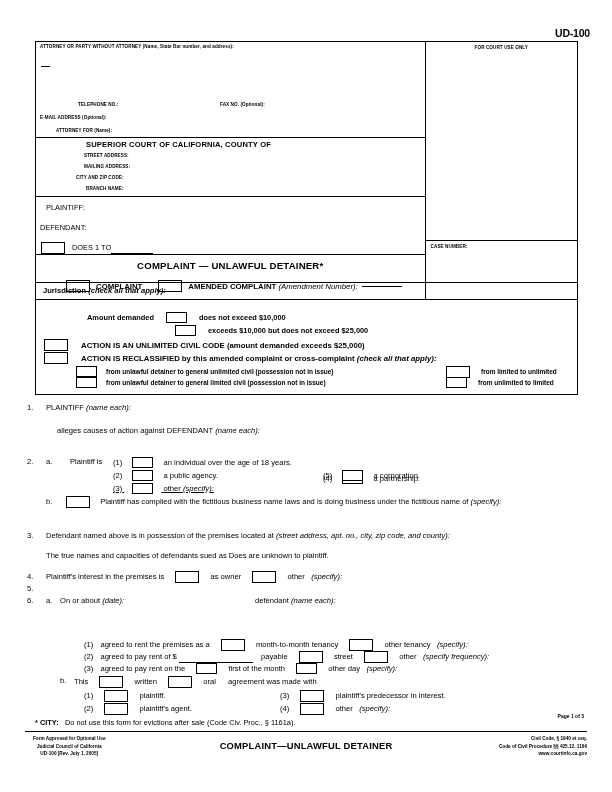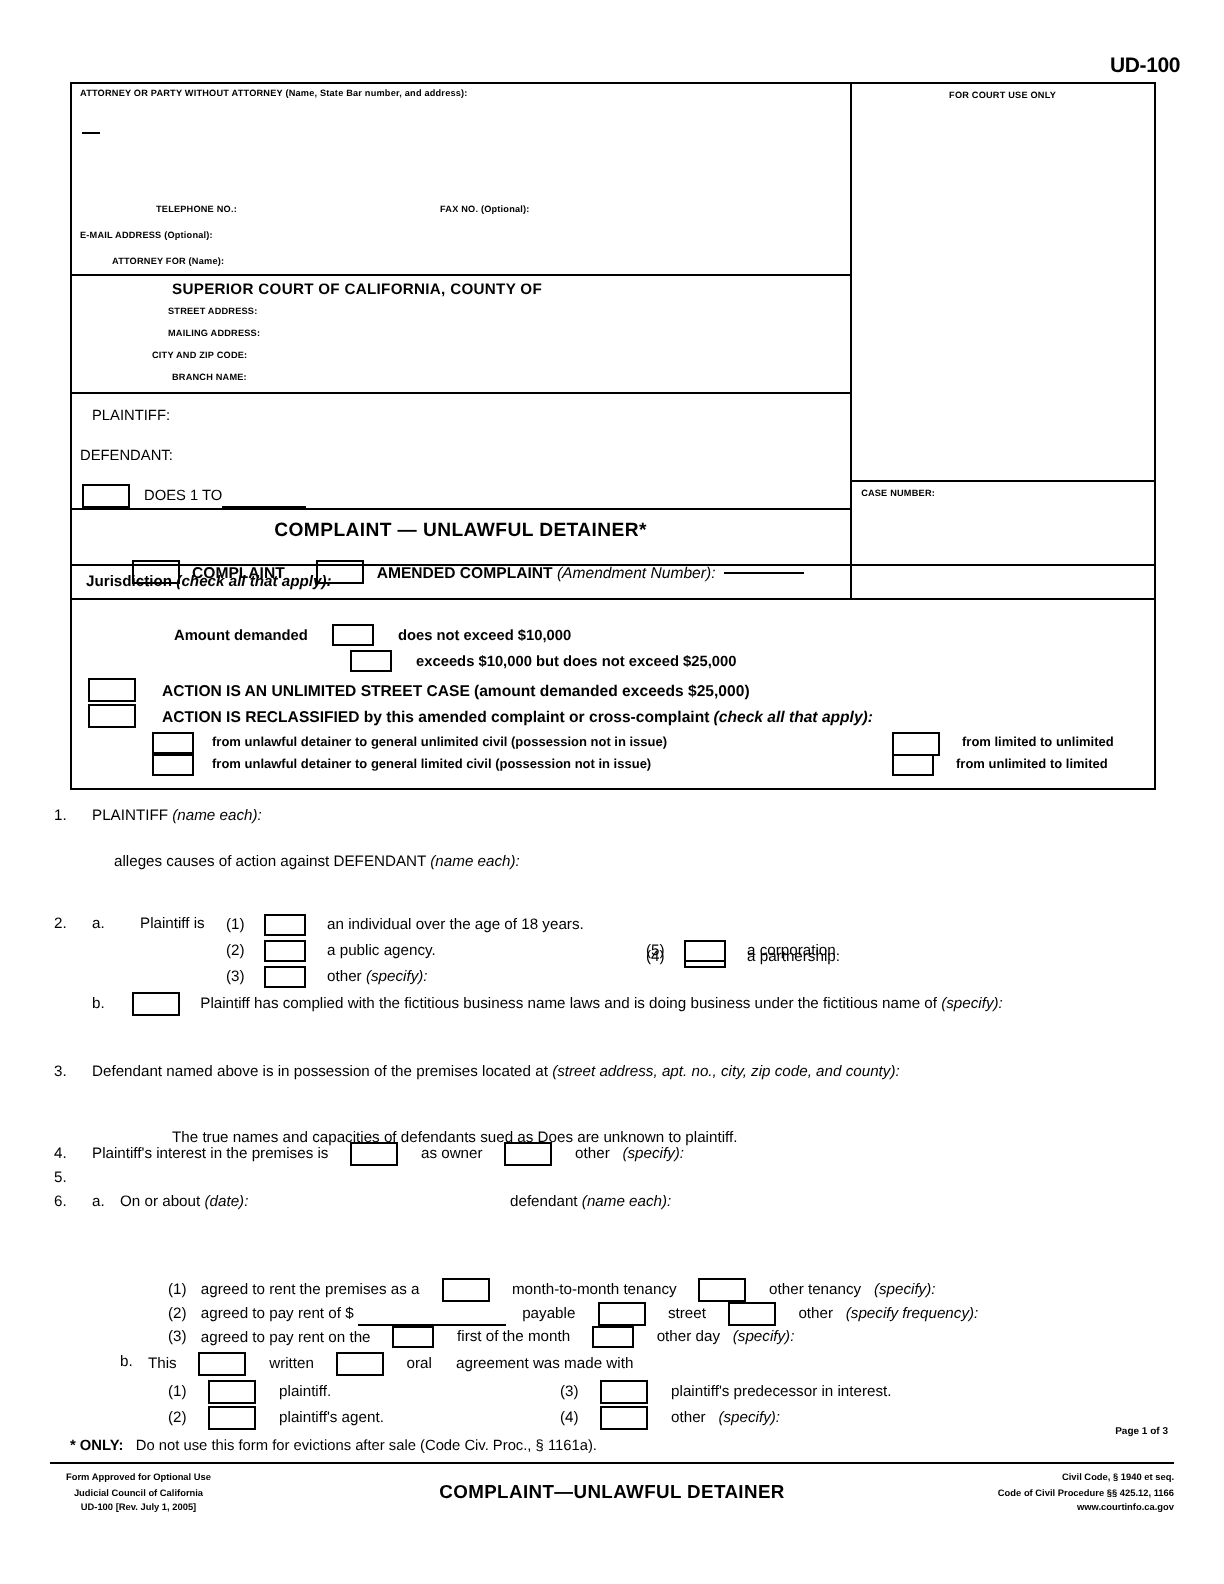--- a/index.html
+++ b/index.html
@@ -312,21 +312,21 @@
       <span class="bold">does not exceed $10,000</span>
     </div>
 
     <div class="jur-r3">
       <span class="cb md"></span>
       <span class="bold">exceeds $10,000 but does not exceed $25,000</span>
     </div>
 
     <div class="jur-r4">
       <span class="cb lg"></span>
-      <span class="jur-strong">ACTION IS AN UNLIMITED STREET CASE</span>
+      <span class="jur-strong">ACTION IS AN UNLIMITED CIVIL CODE</span>
       <span>&nbsp;</span>
       <span class="jur-strong">(amount demanded exceeds $25,000)</span>
     </div>
 
     <div class="jur-r5">
       <span class="cb lg"></span>
       <span class="jur-strong">ACTION IS RECLASSIFIED</span>
       <span>&nbsp;</span>
       <span class="jur-strong">by this amended complaint or cross-complaint</span>
       <span>&nbsp;</span>
@@ -371,21 +371,21 @@
     <span class="ln" style="left:113px; top:457px;">
       <span>(1)</span>
       <span class="cb md" style="margin:0 8px;"></span>
       <span>an individual over the age of 18 years.</span>
     </span>
     <span class="ln" style="left:113px; top:470px;">
       <span>(2)</span>
       <span class="cb md" style="margin:0 8px;"></span>
       <span>a public agency.</span>
     </span>
-    <span class="ln" style="left:113px; top:483px;">
+    <span class="ln" style="left:113px; top:483px;text-decoration:underline;">
       <span>(3)</span>
       <span class="cb md" style="margin:0 8px;"></span>
       <span>other</span>
       <span class="ital">(specify):</span>
     </span>
 
     <span class="ln" style="left:323px; top:457px;margin-top:16px;">
       <span>(4)</span>
       <span class="cb md" style="margin:0 8px;"></span>
       <span>a partnership.</span>
@@ -414,21 +414,21 @@
       <span>Plaintiff's interest in the premises is</span>
       <span class="cb lg" style="margin:0 9px;"></span>
       <span>as owner</span>
       <span class="cb lg" style="margin:0 9px;"></span>
       <span>other</span>
       <span class="ital">&nbsp;</span>
       <span class="ital">(specify):</span>
     </span>
 
     <span class="ln" style="left:27px; top:584px;">5.</span>
-    <span class="ln" style="left:46px; top:564px;margin-left:40px;">The true names and capacities of defendants sued as Does are unknown to plaintiff.</span>
+    <span class="ln" style="left:46px; top:551px;">The true names and capacities of defendants sued as Does are unknown to plaintiff.</span>
 
     <span class="ln" style="left:27px; top:596px;">6.</span>
     <span class="ln" style="left:46px; top:596px;">a.</span>
     <span class="ln" style="left:60px; top:596px;">
       <span>On or about</span>
       <span class="ital">(date):</span>
     </span>
     <span class="ln" style="left:255px; top:596px;">
       <span>defendant</span>
       <span class="ital">(name each):</span>
@@ -497,21 +497,21 @@
     <span class="ln" style="left:280px; top:703px;">
       <span>(4)</span>
       <span class="cb lg" style="margin:0 9px;"></span>
       <span>other</span>
       <span>&nbsp;</span>
       <span class="ital">(specify):</span>
     </span>
   </div>
 
   <div class="note">
-    <span>* ONLY:</span>
+    <span>* CITY:</span>
     <span class="reg">&nbsp;</span>
     <span class="reg">Do not use this form for evictions after sale (Code Civ. Proc., § 1161a).</span>
   </div>
 
   <div class="pageno">Page 1 of 3</div>
 
   <div class="footrule"></div>
 
   <div class="foot-left">
     <div>Form Approved for Optional Use</div>

